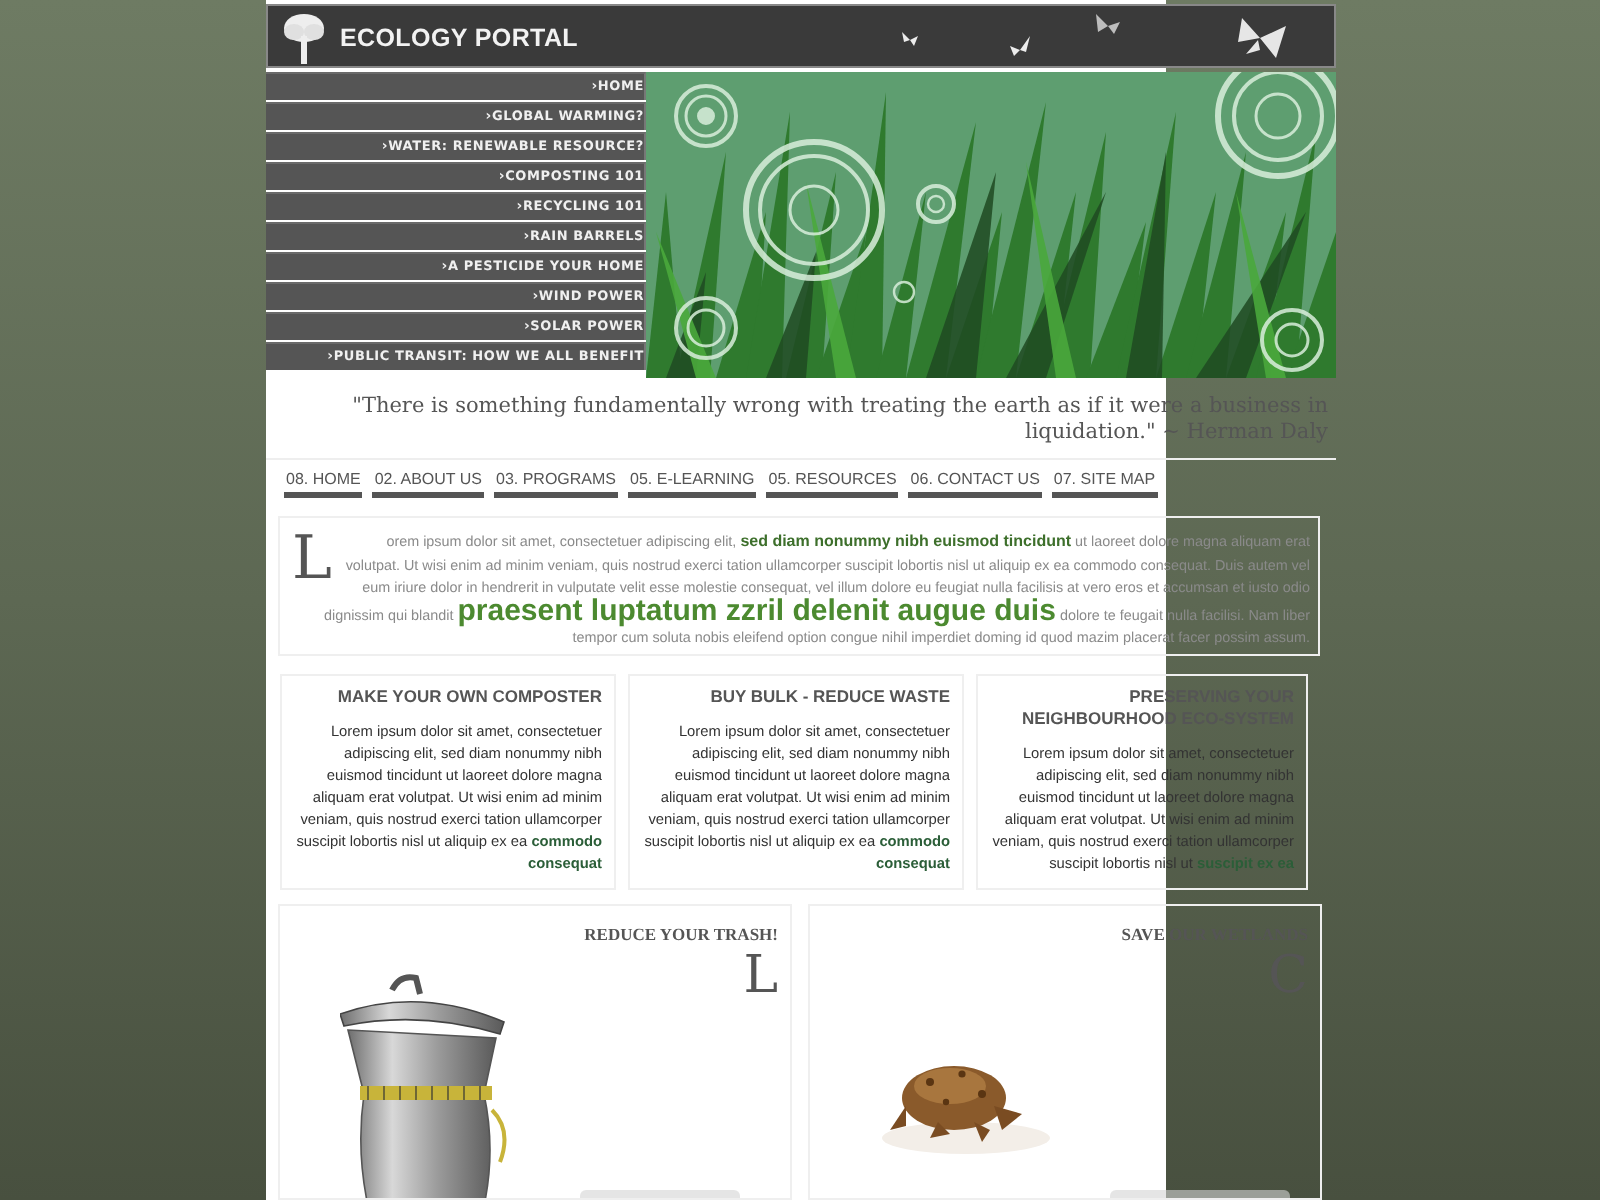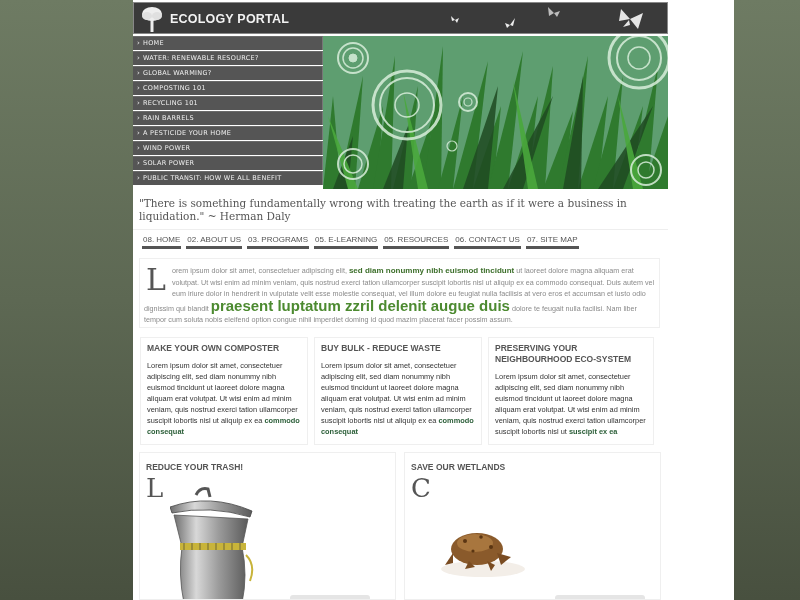--- a/index.html
+++ b/index.html
@@ -2,37 +2,38 @@
 <html><head>
 <meta charset="utf-8">
 <style>
   * { box-sizing: border-box; margin: 0; padding: 0; }
   html, body { width: 800px; height: 600px; overflow: hidden; }
   body {
     background: linear-gradient(to bottom, #6e7b63 0%, #5d6853 50%, #48503f 100%);
     font-family: "Liberation Sans", sans-serif;
   }
   .page {
-    position: absolute; left: 133px; top: 0; width: 601px; height: 600px;
+    position: absolute; left: 133px; top: 0; width: 450px; height: 600px;
     background: #ffffff;
+    text-align: right;
   }
   .header {
     position: absolute; left: 0; top: 2px; width: 535px; height: 32px;
     background: #3a3a3a; border: 1px solid #888;
   }
   .logo-tree { position: absolute; left: 7px; top: 3px; width: 22px; height: 26px; }
   .logo-text {
     position: absolute; left: 36px; top: 9px; color: #f2f2f2;
     font-family: "Liberation Sans", sans-serif; font-weight: bold; font-size: 12.5px; letter-spacing: 0.2px;
   }
   .butterfly { position: absolute; }
   .sidenav { position: absolute; left: 0; top: 36px; width: 190px; height: 152px; }
   .sidenav-item {
     height: 14px; margin-bottom: 1px; background: #555555; border-top: 1px solid #6a6a6a;
-    color: #f0f0f0; font-family: "DejaVu Sans", sans-serif; font-size: 6.5px; font-weight: normal;
+    color: #f0f0f0; font-family: "DejaVu Sans", sans-serif; font-size: 6.5px; font-weight: bold;
     line-height: 13px; padding-left: 4px; letter-spacing: 0.3px; white-space: nowrap; cursor: pointer;
     border-right: 1px solid #777;
   }
   .sidenav-item .chev { display: inline-block; width: 6px; font-size: 7px; }
   .hero {
     position: absolute; left: 190px; top: 36px; width: 345px; height: 153px;
     background: #5a9a6a; overflow: hidden;
   }
   .quote {
     position: absolute; left: 6px; top: 197px; width: 525px;
@@ -61,21 +62,21 @@
   }
   .card-title {
     font-size: 8.5px; font-weight: bold; color: #555; line-height: 11px; margin-bottom: 6px;
   }
   .card-body { font-size: 7.4px; color: #333; line-height: 11px; }
   .card-link { color: #2b5e38; font-weight: bold; cursor: pointer; }
   .feature {
     position: absolute; top: 452px; height: 148px; border: 1px solid #efefef;
     padding: 9px 6px; overflow: hidden;
   }
-  .feature-title { font-size: 8.5px; font-weight: bold; color: #555; }
+  .feature-title { font-size: 8.5px; font-weight: bold; color: #555; font-family: Liberation Serif, serif; }
   .feature-cap { font-family: "DejaVu Serif", serif; font-size: 26px; color: #555; line-height: 28px; margin-top: 2px; }
   .blur-text { position: absolute; bottom: -4px; height: 8px; background: #d4d4d4; border-radius: 3px; opacity: 0.6; }
 </style>
 </head>
 <body>
 
 <div class="page">
 
   <div class="header">
     <svg class="logo-tree" viewBox="0 0 22 26">
@@ -94,22 +95,22 @@
     <svg class="butterfly" style="left:413px;top:3px;width:14px;height:14px" viewBox="0 0 14 14">
       <path d="M7 7 L1 1 L2 10 Z M7 7 L13 5 L10 11 Z" fill="#bdbdbd"></path>
     </svg>
     <svg class="butterfly" style="left:484px;top:4px;width:26px;height:24px" viewBox="0 0 26 24">
       <path d="M12 12 L3 2 L1 14 Z M12 12 L25 6 L20 22 Z M11 13 L5 20 L12 18 Z" fill="#e6e6e6"></path>
     </svg>
   </div>
 
   <div class="sidenav">
     <div class="sidenav-item"><span class="chev">›</span><span>HOME</span></div>
+    <div class="sidenav-item"><span class="chev">›</span><span>GLOBAL WARMING?</span></div>
     <div class="sidenav-item"><span class="chev">›</span><span>WATER: RENEWABLE RESOURCE?</span></div>
-    <div class="sidenav-item"><span class="chev">›</span><span>GLOBAL WARMING?</span></div>
     <div class="sidenav-item"><span class="chev">›</span><span>COMPOSTING 101</span></div>
     <div class="sidenav-item"><span class="chev">›</span><span>RECYCLING 101</span></div>
     <div class="sidenav-item"><span class="chev">›</span><span>RAIN BARRELS</span></div>
     <div class="sidenav-item"><span class="chev">›</span><span>A PESTICIDE YOUR HOME</span></div>
     <div class="sidenav-item"><span class="chev">›</span><span>WIND POWER</span></div>
     <div class="sidenav-item"><span class="chev">›</span><span>SOLAR POWER</span></div>
     <div class="sidenav-item"><span class="chev">›</span><span>PUBLIC TRANSIT: HOW WE ALL BENEFIT</span></div>
   </div>
 
   <div class="hero">

